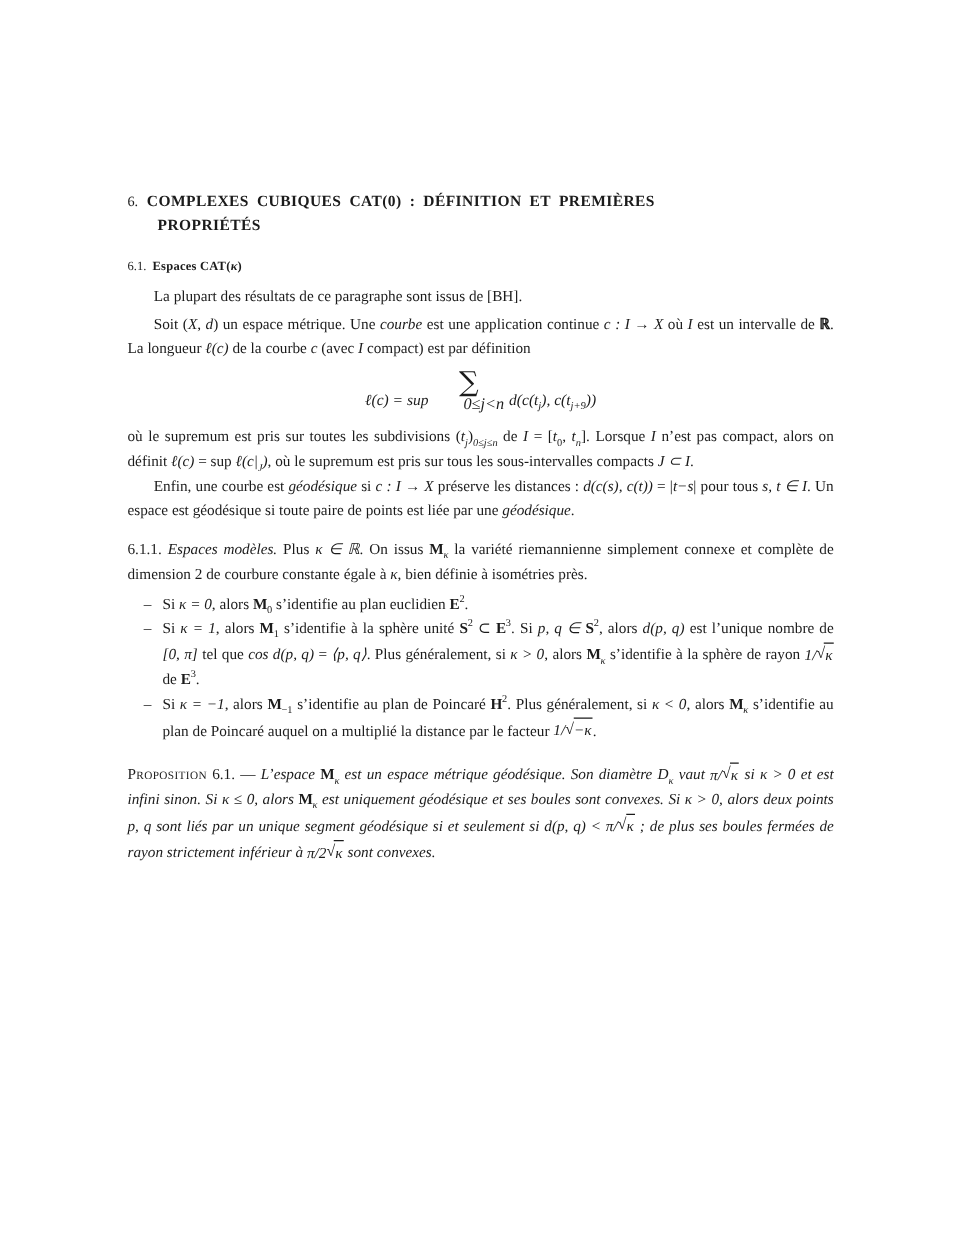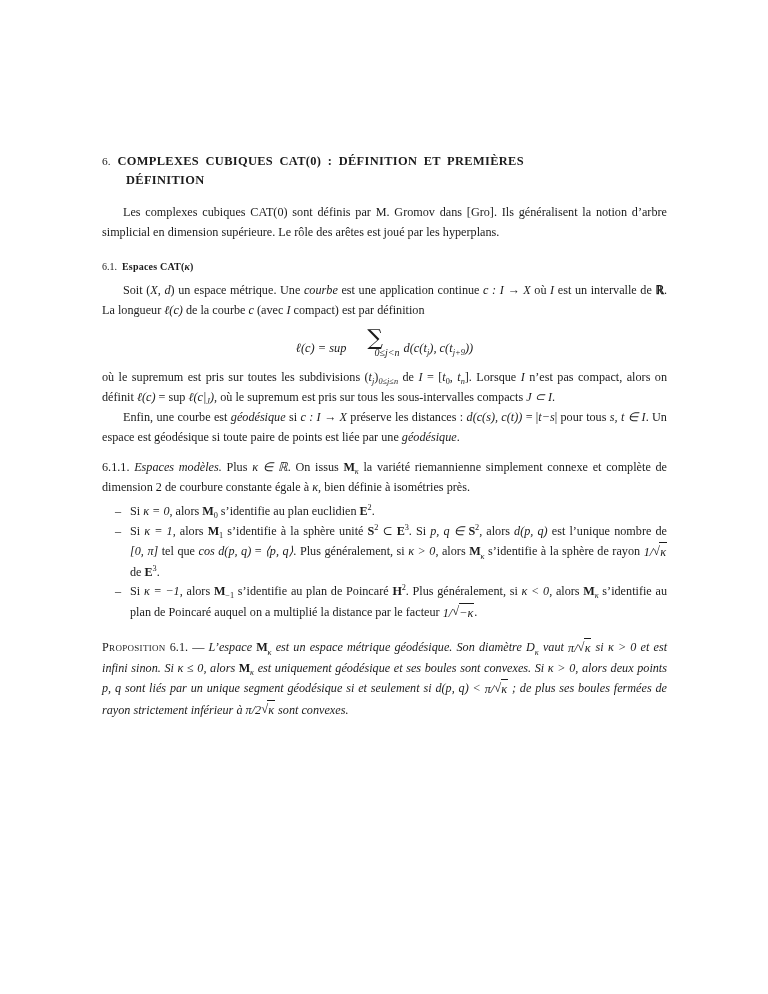--- a/index.html
+++ b/index.html
@@ -114,21 +114,21 @@
     text-align: center;
   }
   .bigsum .sym {
     font-size: 22px;
     line-height: 0.78;
     font-family: "DejaVu Serif", serif;
     display: block;
   }
   .bigsum .lim {
     display: block;
-    font-size: 10px;
+    font-size: 13px;
     line-height: 1;
     margin-top: 1px;
     white-space: nowrap;
     padding-left: 24px;
   }
 
   
   ul.mlist {
     list-style: none;
     margin: 4px 0 0 0;
@@ -161,26 +161,26 @@
   .prop .propnum { font-style: normal; }
   .prop .dashmark { font-style: normal; }
   .prop .mr { font-style: normal; }
 </style>
 </head>
 <body>
 
 <div class="page">
   <div class="content">
 
-    <h1 class="sec-head"><span class="secnum">6.</span>&nbsp;&nbsp;<span class="hl">COMPLEXES CUBIQUES CAT(0) : DÉFINITION ET PREMIÈRES</span><br><span class="hl">DÉFINITION</span></h1>
-
-    <p class="para">Les complexes cubiques CAT(0) sont définis par M. Gromov dans [Gro]. Ils généralisent la notion d’arbre simplicial en dimension supérieure. Le rôle des arêtes est joué par les hyperplans.</p>
+    <h1 class="sec-head"><span class="secnum">6.</span>&nbsp;&nbsp;<span class="hl">COMPLEXES CUBIQUES CAT(0) : DÉFINITION ET PREMIÈRES</span><br><span class="hl">PROPRIÉTÉS</span></h1>
+
 
     <div class="subsec-head"><span class="snum">6.1.</span>&nbsp;&nbsp;<span class="stitle"><span>Espaces CAT(</span><span class="mi">κ</span><span>)</span></span></div>
 
+    <p class="para">La plupart des résultats de ce paragraphe sont issus de [BH].</p>
 
     <p class="para tight"><span>Soit (</span><span class="mi">X</span><span>, </span><span class="mi">d</span><span>) un espace métrique. Une </span><i>courbe</i><span> est une application continue </span><span class="mi nowrap">c : I → X</span><span> où </span><span class="mi">I</span><span> est un intervalle de </span><span class="bb">ℝ</span><span>. La longueur </span><span class="mi nowrap">ℓ(c)</span><span> de la courbe </span><span class="mi">c</span><span> (avec </span><span class="mi">I</span><span> compact) est par définition</span></p>
 
     <div class="display-eq">
       <span class="mi"><span>ℓ(c) = sup</span></span><span class="bigsum"><span class="sym">∑</span><span class="lim mi">0≤j&lt;n</span></span><span class="mi nowrap"><span>d(c(t</span><sub class="si">j</sub><span>), c(t</span><sub class="si">j+9</sub><span>))</span></span>
     </div>
 
     <p class="para noindent"><span>où le supremum est pris sur toutes les subdivisions (</span><span class="mi">t</span><sub class="si">j</sub><span>)</span><sub class="si">0≤j≤n</sub><span> de </span><span class="mi">I</span><span> = [</span><span class="mi">t</span><sub class="s">0</sub><span>, </span><span class="mi">t</span><sub class="si">n</sub><span>]. Lorsque </span><span class="mi">I</span><span> n’est pas compact, alors on définit </span><span class="mi nowrap">ℓ(c)</span><span> = sup </span><span class="mi nowrap"><span>ℓ(c|</span><sub class="si">J</sub><span>)</span></span><span>, où le supremum est pris sur tous les sous-intervalles compacts </span><span class="mi nowrap">J ⊂ I</span><span>.</span></p>
 
     <p class="para"><span>Enfin, une courbe est </span><i>géodésique</i><span> si </span><span class="mi nowrap">c : I → X</span><span> préserve les distances : </span><span class="mi nowrap">d(c(s), c(t))</span><span> = |</span><span class="mi nowrap">t−s</span><span>| pour tous </span><span class="mi nowrap">s, t ∈ I</span><span>. Un espace est géodésique si toute paire de points est liée par une </span><i>géodésique</i><span>.</span></p>

